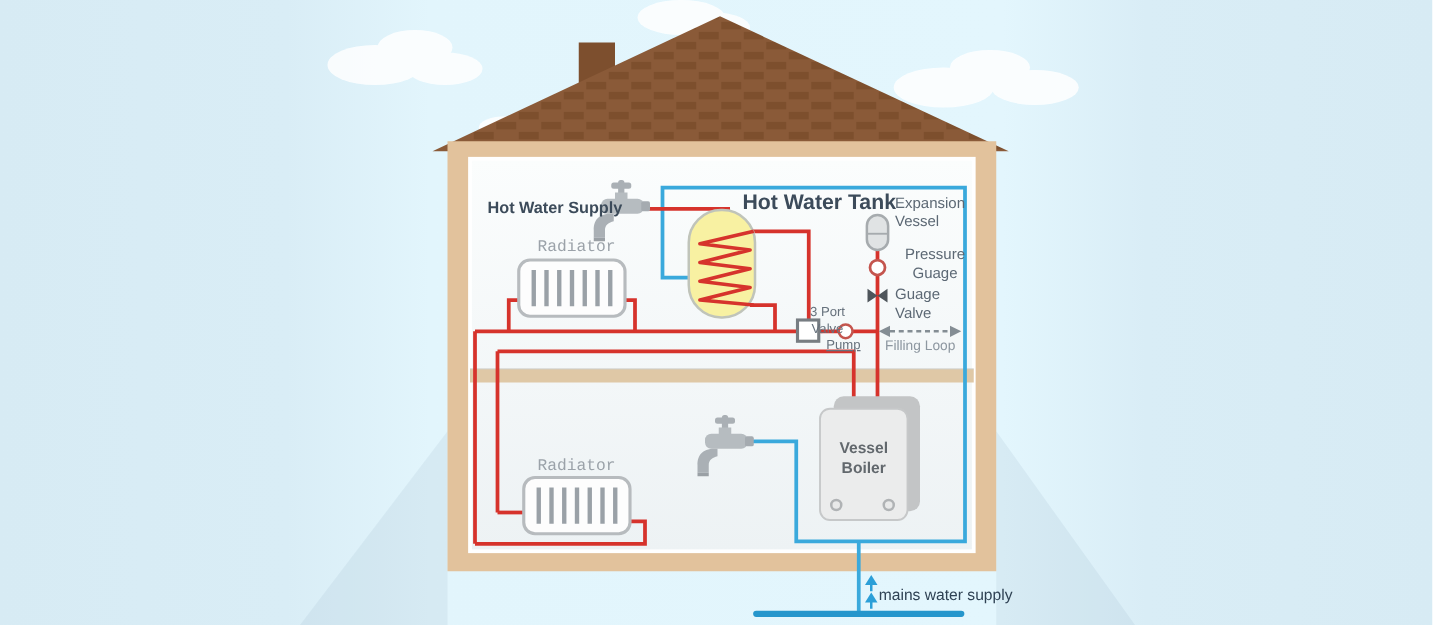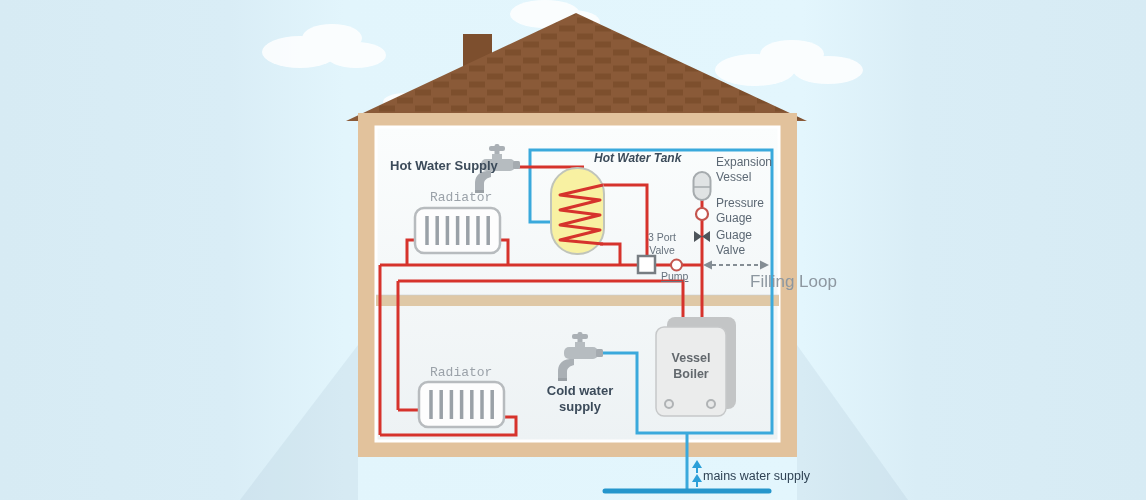--- a/index.html
+++ b/index.html
@@ -141,26 +141,25 @@
 
   <g>
     <rect x="667" y="317" width="69" height="92" rx="8" fill="#c3c5c6"></rect>
     <rect x="656" y="327" width="70" height="89" rx="8" fill="#ebecec" stroke="#c6c8c9" stroke-width="1.5"></rect>
     <circle cx="669" cy="404" r="4" fill="#e8e9e9" stroke="#b0b3b5" stroke-width="2"></circle>
     <circle cx="711" cy="404" r="4" fill="#e8e9e9" stroke="#b0b3b5" stroke-width="2"></circle>
   </g>
 </svg>
 
 <div class="lbl lbl-dark right nowrap" style="left:372px;top:158px;width:110px;">Hot Water Supply</div>
-<div class="lbl lbl-dark nowrap" style="left:594px;top:151px;font-size:12px;font-style:italic;">Hot Water Tank</div>
+<div class="lbl lbl-dark nowrap" style="left:594px;top:151px;font-size:17px;">Hot Water Tank</div>
 <div class="lbl lbl-slate" style="left:716px;top:155px;width:72px;">Expansion Vessel</div>
-<div class="lbl lbl-slate" style="left:716px;top:196px;width:64px;">Pressure Guage</div>
+<div class="lbl lbl-slate" style="left:716px;top:196px;width:64px;text-align:center;">Pressure Guage</div>
 <div class="lbl lbl-slate" style="left:716px;top:228px;width:50px;">Guage Valve</div>
-<div class="lbl lbl-small center" style="left:640px;top:231px;width:44px;">3 Port Valve</div>
+<div class="lbl lbl-small center" style="left:640px;top:244px;width:44px;">3 Port Valve</div>
 <div class="lbl lbl-small nowrap" style="left:661px;top:270px;text-decoration:underline;">Pump</div>
-<div class="lbl nowrap" style="left:708px;top:271px;font-size:17px;color:#8d97a0;margin-left:42px;">Filling Loop</div>
+<div class="lbl nowrap" style="left:708px;top:271px;font-size:11px;color:#8d97a0;">Filling Loop</div>
 <div class="lbl lbl-gray nowrap" style="left:430px;top:190px;">Radiator</div>
 <div class="lbl lbl-gray nowrap" style="left:430px;top:365px;">Radiator</div>
-<div class="lbl lbl-dark center" style="left:538px;top:383px;width:84px;">Cold water supply</div>
 <div class="lbl center" style="left:659px;top:351px;width:64px;font-size:12.5px;font-weight:600;color:#62686d;">Vessel Boiler</div>
 <div class="lbl nowrap" style="left:703px;top:469px;font-size:12.5px;font-weight:normal;color:#2f4254;">mains water supply</div>
 
 </div>
 
 </body></html>

